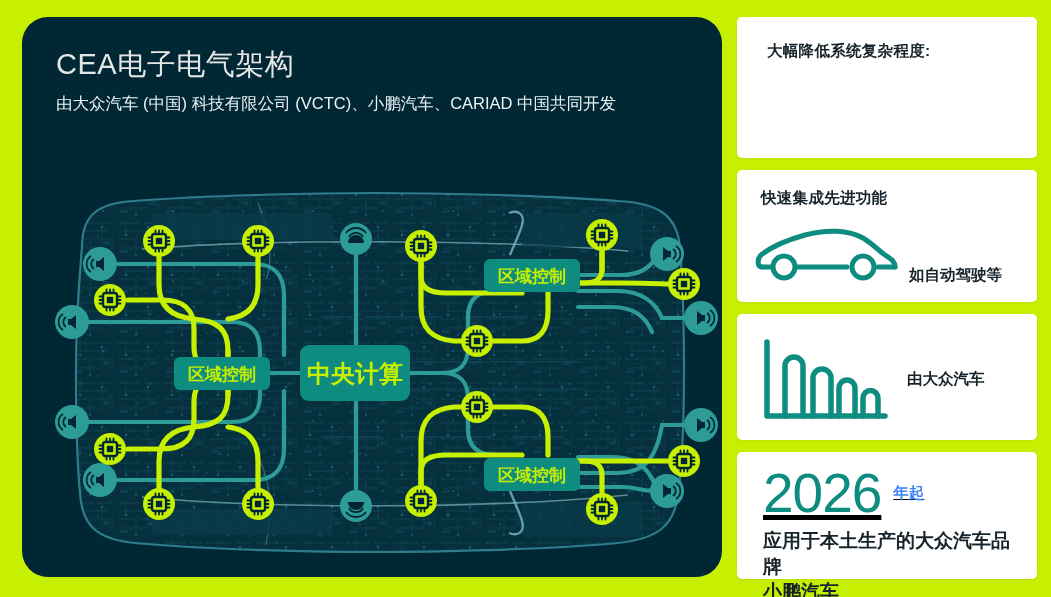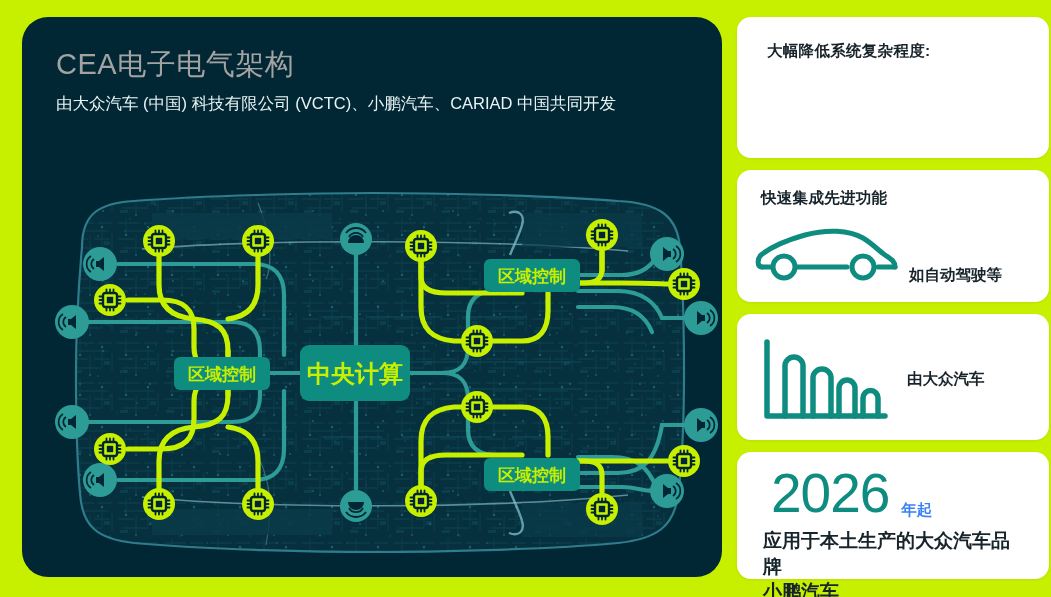--- a/index.html
+++ b/index.html
@@ -11,43 +11,42 @@
   }
   .root{position:relative;width:1051px;height:597px;}
 
   
   .panel{
     position:absolute;left:22px;top:17px;width:700px;height:560px;
     background:#022734;border-radius:26px;overflow:hidden;
   }
   .panel-head{position:absolute;left:34px;top:30px;width:640px;}
   .title{
-    color:#a3a3a3;font-size:29px;font-weight:400;letter-spacing:.5px;
+    color:#e5e5e5;font-size:29px;font-weight:400;letter-spacing:.5px;
     margin:0;line-height:1.2;
   }
   .subtitle{
     color:#EAF4F6;font-size:16.5px;font-weight:400;margin:11px 0 0 0;
     line-height:1.25;white-space:nowrap;
   }
 
   
   .diagram{position:absolute;left:0;top:0;width:700px;height:560px;}
   .diagram svg{display:block;}
 
   .node-label{
     font-family:"Liberation Sans","DejaVu Sans",sans-serif;
     fill:#C6F000;font-weight:700;
   }
 
   
   .cards{position:absolute;left:737px;top:17px;width:300px;height:562px;}
   .card{
-    position:absolute;left:0;width:300px;background:#FFFFFF;border-radius:14px;
+    position:absolute;left:0;width:300px;background:#FFFFFF;border-radius:5px;
     box-shadow:0 1px 3px rgba(0,0,0,.07);
-    padding-left:12px;
   }
   #card-1{top:0;height:141px;}
   #card-2{top:153px;height:132px;}
   #card-3{top:297px;height:126px;}
   #card-4{top:435px;height:127px;}
 
   .card-head{
     position:absolute;color:#18242B;font-size:15.5px;font-weight:700;
     letter-spacing:.3px;
   }
@@ -67,21 +66,21 @@
   
   #card-2 .card-head{left:24px;top:18px;}
   .c2-row{position:absolute;left:16px;top:50px;width:280px;display:flex;align-items:center;}
   .c2-note{font-size:15.5px;color:#18242B;font-weight:700;margin-left:8px;margin-top:45px;}
 
   
   .c3-row{position:absolute;left:18px;top:18px;width:282px;display:flex;align-items:center;}
   .c3-note{font-size:15.5px;color:#18242B;font-weight:700;margin-left:12px;}
 
   
-  .c4-row{position:absolute;left:34px;top:14px;display:flex;align-items:flex-end;}
+  .c4-row{position:absolute;left:26px;top:14px;display:flex;align-items:center;text-decoration:underline;}
   .c4-year{font-size:55px;color:#0E8C80;font-weight:400;line-height:1;letter-spacing:-1px;}
   .c4-suffix{font-size:15.5px;color:#3b82f6;font-weight:700;margin-left:12px;}
   .c4-desc{
     position:absolute;left:26px;top:76px;width:252px;
     font-size:19px;color:#18242B;font-weight:700;line-height:1.35;
   }
 </style>
 </head>
 <body>
 

